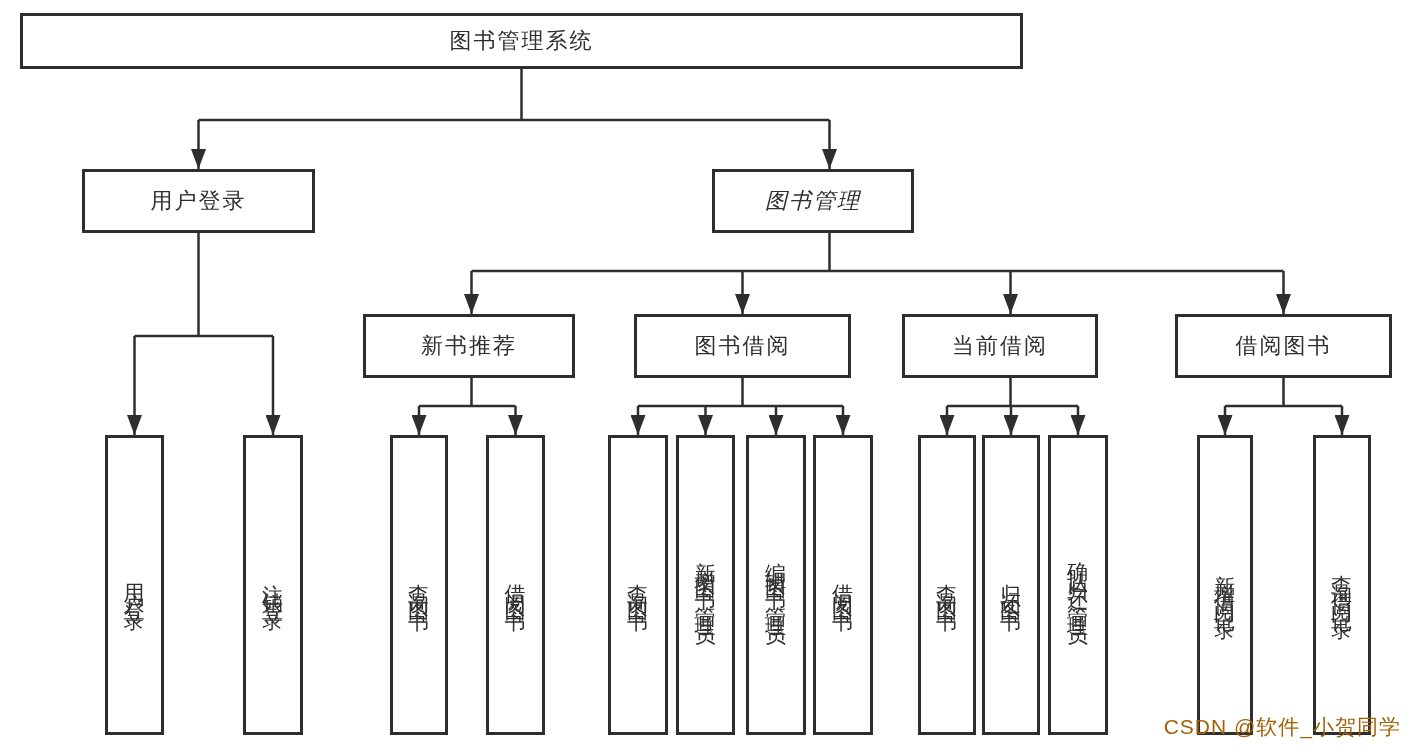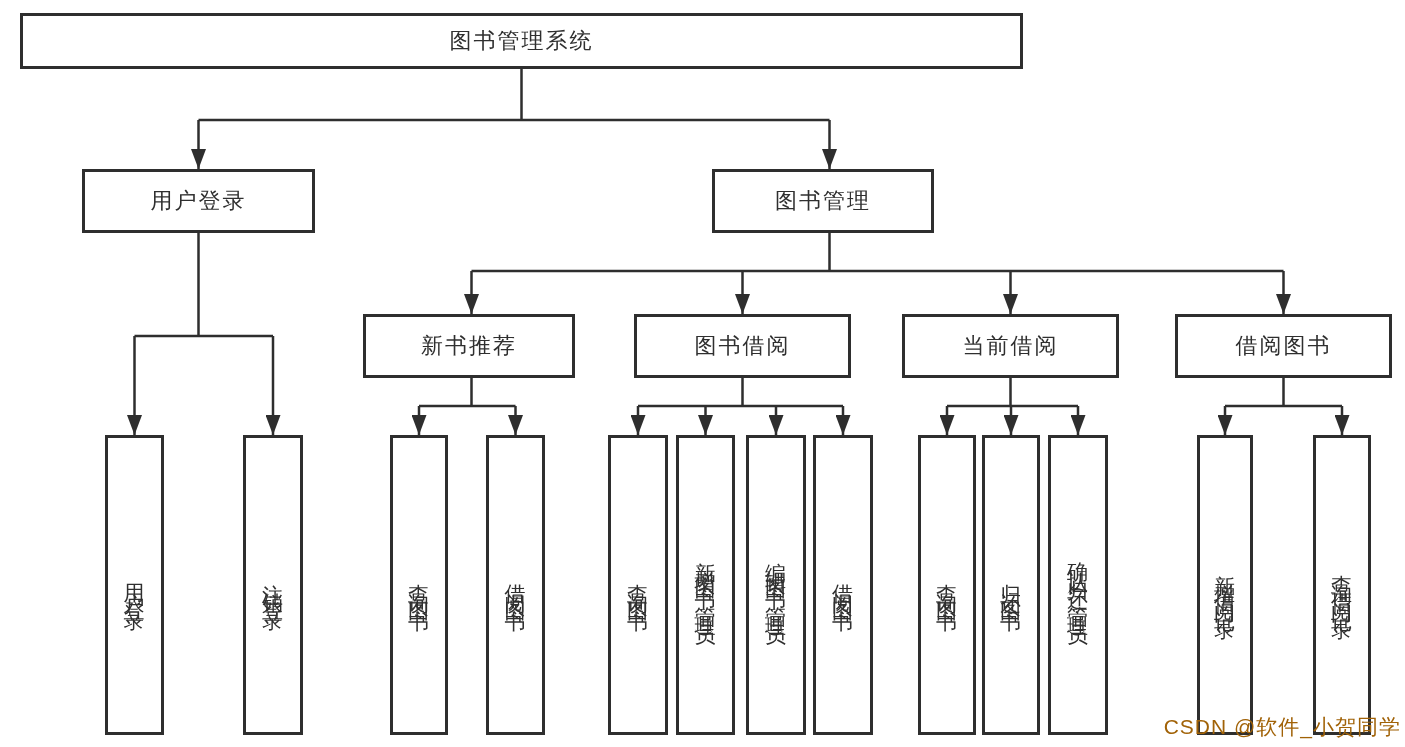--- a/index.html
+++ b/index.html
@@ -101,25 +101,25 @@
     <path class="wire" d="M1011 406 V435" marker-end="url(#arrow)"></path>
     <path class="wire" d="M1078 406 V435" marker-end="url(#arrow)"></path>
 
     <path class="wire" d="M1225 406 V435" marker-end="url(#arrow)"></path>
     <path class="wire" d="M1342 406 V435" marker-end="url(#arrow)"></path>
   </svg>
 
   <div class="node hnode root-node">图书管理系统</div>
 
   <div class="node hnode lvl2" style="left:82px; top:169px; width:233px;">用户登录</div>
-  <div class="node hnode lvl2" style="left:712px; top:169px; width:222px;">图书管理</div>
+  <div class="node hnode lvl2" style="left:712px; top:169px; width:202px;font-style:italic;">图书管理</div>
 
   <div class="node hnode lvl3" style="left:363px; top:314px; width:212px;">新书推荐</div>
   <div class="node hnode lvl3" style="left:634px; top:314px; width:217px;">图书借阅</div>
-  <div class="node hnode lvl3" style="left:902px; top:314px; width:217px;">当前借阅</div>
+  <div class="node hnode lvl3" style="left:902px; top:314px; width:196px;">当前借阅</div>
   <div class="node hnode lvl3" style="left:1175px; top:314px; width:217px;">借阅图书</div>
 
   <div class="node leaf" style="left:105px; width:59px;">用户登录</div>
   <div class="node leaf" style="left:243px; width:60px;">注销登录</div>
   <div class="node leaf" style="left:390px; width:58px;">查询图书</div>
   <div class="node leaf" style="left:486px; width:59px;">借阅图书</div>
   <div class="node leaf" style="left:608px; width:60px;">查询图书</div>
   <div class="node leaf" style="left:676px; width:59px;">新增图书（管理员）</div>
   <div class="node leaf" style="left:746px; width:60px;">编辑图书（管理员）</div>
   <div class="node leaf" style="left:813px; width:60px;">借阅图书</div>

